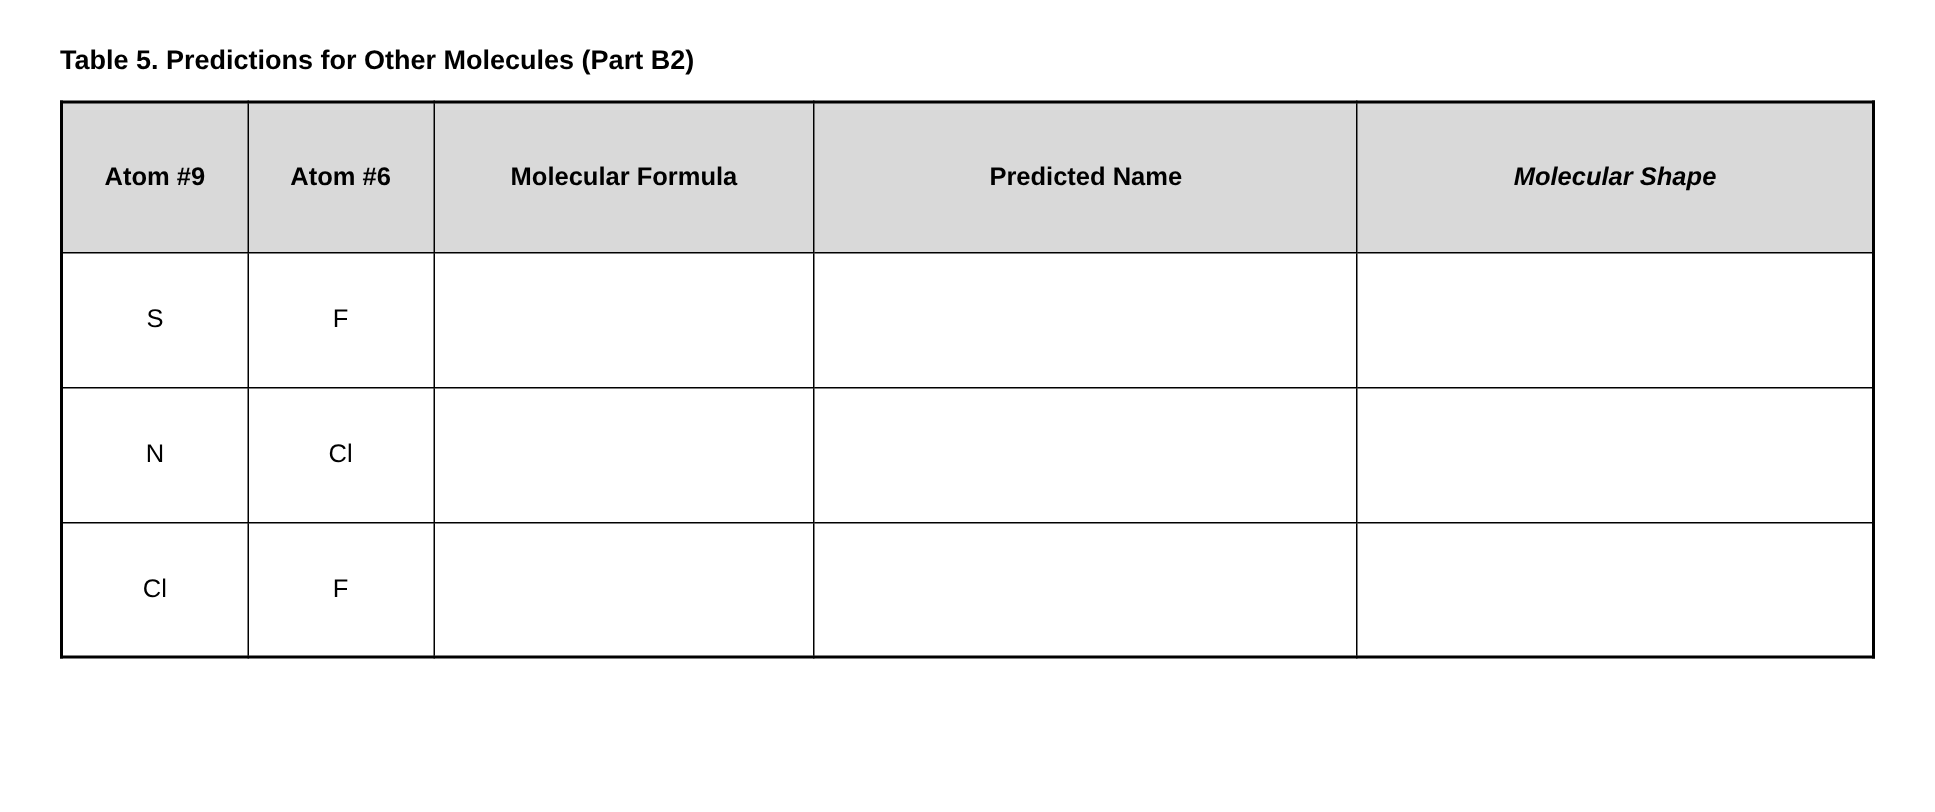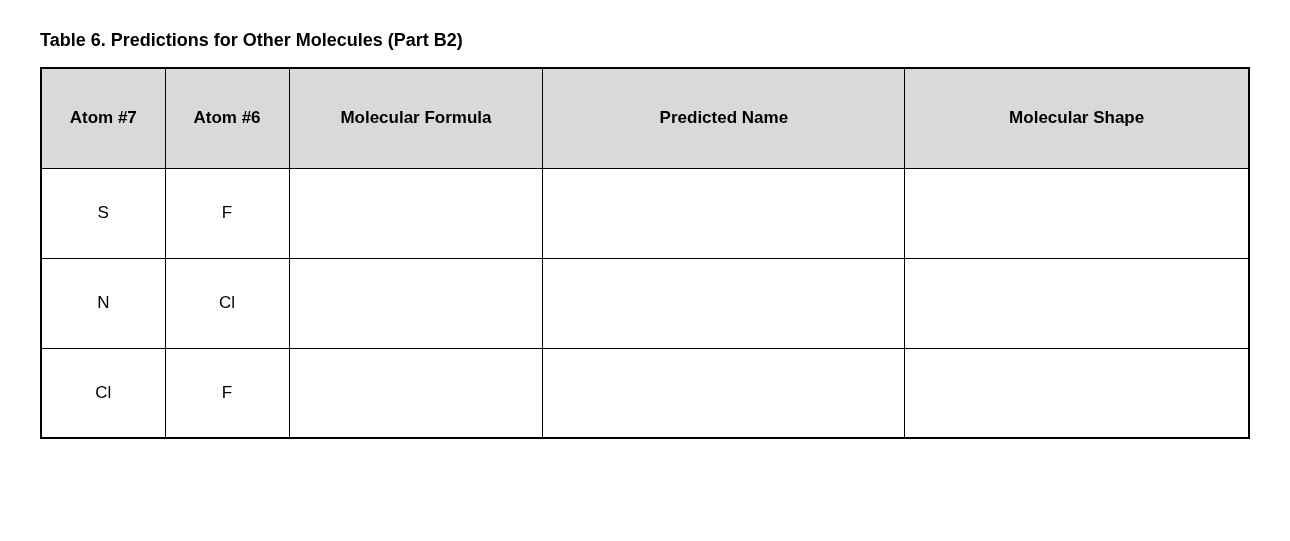--- a/index.html
+++ b/index.html
@@ -58,31 +58,31 @@
     }
 
     .data-table tbody tr:not(:last-child) td {
       border-bottom: 1px solid #000000;
     }
 
     .col-atom1 { width: 130px; }
     .col-atom2 { width: 130px; }
     .col-formula { width: 270px; }
     .col-name { width: 390px; }
-    .col-shape { width: 370px; }
+    .col-shape { width: 370px; font-style: italic; }
   </style>
 </head>
 <body>
 
-<div class="page-title">Table 6.  Predictions for Other Molecules (Part B2)</div>
+<div class="page-title">Table 5.  Predictions for Other Molecules (Part B2)</div>
 
 <table class="data-table">
   <thead>
     <tr>
-      <th class="col-atom1">Atom #7</th>
+      <th class="col-atom1">Atom #9</th>
       <th class="col-atom2">Atom #6</th>
       <th class="col-formula">Molecular Formula</th>
       <th class="col-name">Predicted Name</th>
       <th class="col-shape">Molecular Shape</th>
     </tr>
   </thead>
   <tbody id="table-body">
   <tr>
         <td>S</td>
         <td>F</td>

